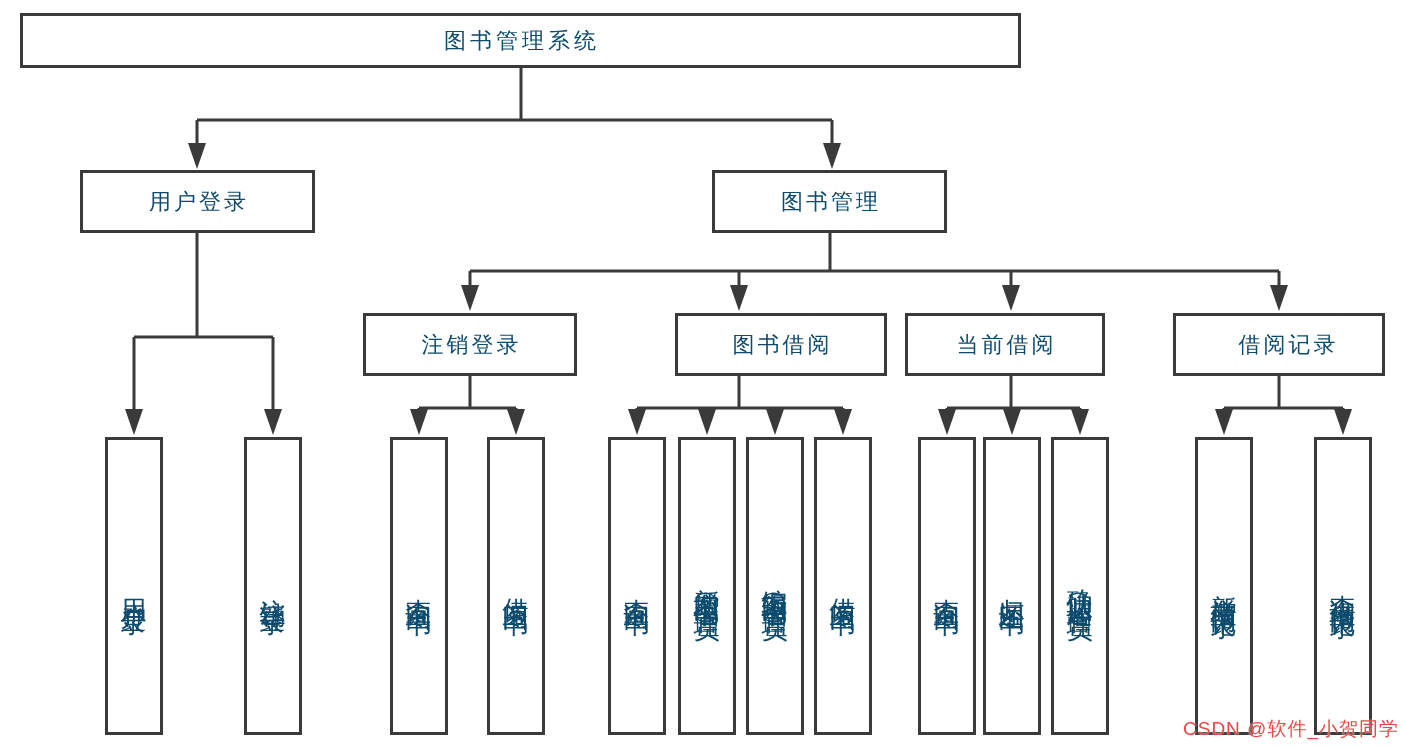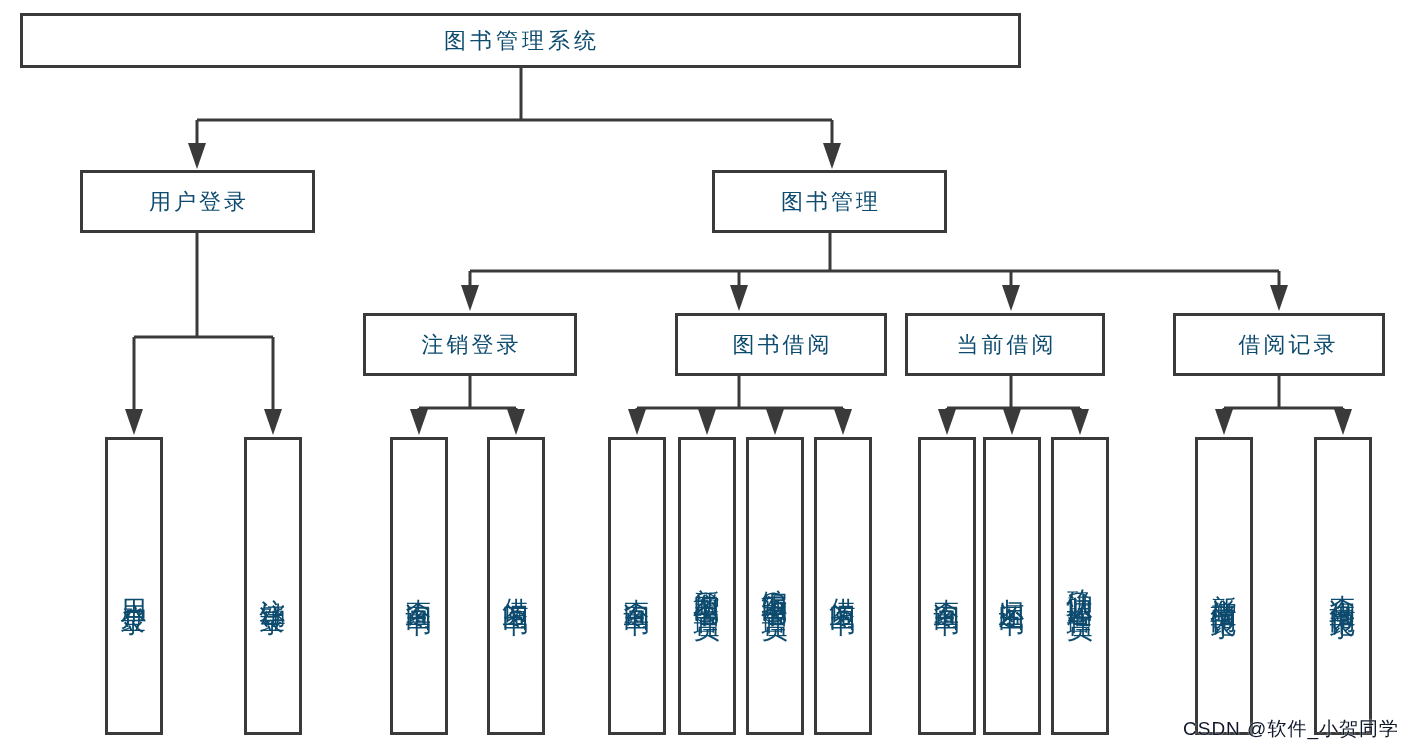--- a/index.html
+++ b/index.html
@@ -39,21 +39,21 @@
     letter-spacing: 4px;
     line-height: 1;
     display: block;
   }
   .watermark {
     position: absolute;
     left: 1183px;
     top: 716px;
     font-size: 19px;
     letter-spacing: 1px;
-    color: #0f172a;
+    color: #ef4444;
     white-space: nowrap;
     text-shadow: 0 0 2px #ffffff;
   }
 </style>
 </head>
 <body>
 
 <div class="canvas">
 
   <svg class="connectors" viewBox="0 0 1405 747" xmlns="http://www.w3.org/2000/svg">

